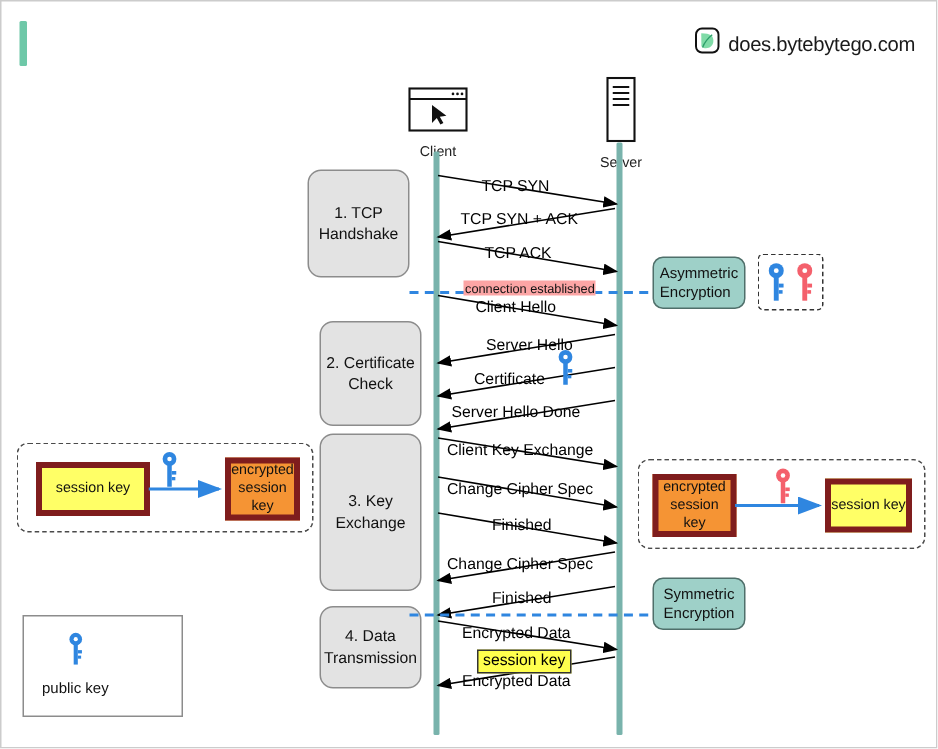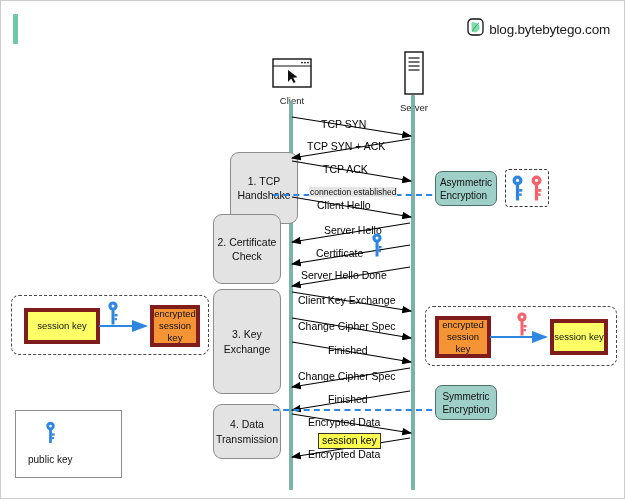--- a/index.html
+++ b/index.html
@@ -89,21 +89,21 @@
     border-radius: 9px;
     display: flex;
     align-items: center;
     justify-content: center;
     text-align: center;
     font-size: 10.5px;
     line-height: 1.35;
     color: #111;
     box-sizing: border-box;
   }
-  #phase-1 { left: 229px; top: 112px; width: 68px; height: 72px; margin-top: 39px; }
+  #phase-1 { left: 204px; top: 112px; width: 68px; height: 72px; }
   #phase-2 { left: 212px; top: 213px; width: 68px; height: 70px; }
   #phase-3 { left: 212px; top: 288px; width: 68px; height: 105px; }
   #phase-4 { left: 212px; top: 403px; width: 68px; height: 55px; }
   .msg-label {
     position: absolute;
     font-size: 10.5px;
     color: #000;
     white-space: nowrap;
     background: transparent;
     line-height: 1;
@@ -116,21 +116,21 @@
     border-top: 2px dashed #2f86e0;
   }
   #sep-1 { left: 272px; top: 193px; width: 200px; }
   #sep-2 { left: 272px; top: 408px; width: 200px; }
   #sep-label-1 {
     position: absolute;
     left: 308px;
     top: 186px;
     font-size: 8.5px;
     color: #111;
-    background: #e5e5e5;
+    background: #fca5a5;
     padding: 0 1px;
     white-space: nowrap;
   }
 
   
   .enc-tag {
     position: absolute;
     background: #9ed0c8;
     border: 1px solid #4f6f6a;
     border-radius: 7px;
@@ -236,21 +236,21 @@
   <div id="title-accent"></div>
 
   <div id="brand">
     <span>
       <svg width="17" height="18" viewBox="0 0 17 18">
         <rect x="1" y="1" width="15" height="16" rx="4" fill="#ffffff" stroke="#111" stroke-width="1.3"></rect>
         <path d="M4.5 4.2 C11 4.2 12.6 6.5 12.6 9.2 C12.6 12.4 10.2 14.2 7.6 14.2 C6.4 14.2 5.2 13.6 4.6 12.8 Z" fill="#7fdba7"></path>
         <path d="M11.8 5.2 C8.8 7.6 6.6 10.4 5.4 13.6" stroke="#2e9e6b" stroke-width="0.9" fill="none"></path>
       </svg>
     </span>
-    <span id="brand-text">blog.bytebytego.com</span>
+    <span id="brand-text">does.bytebytego.com</span>
   </div>
 
   <div class="actor" id="client-actor">
     <span>
       <svg width="40" height="30" viewBox="0 0 40 30">
         <rect x="1" y="1" width="38" height="28" fill="#ffffff" stroke="#111" stroke-width="1.4"></rect>
         <line x1="1" y1="8" x2="39" y2="8" stroke="#111" stroke-width="1.2"></line>
         <circle cx="30" cy="4.6" r="0.9" fill="#111"></circle>
         <circle cx="33" cy="4.6" r="0.9" fill="#111"></circle>
         <circle cx="36" cy="4.6" r="0.9" fill="#111"></circle>

